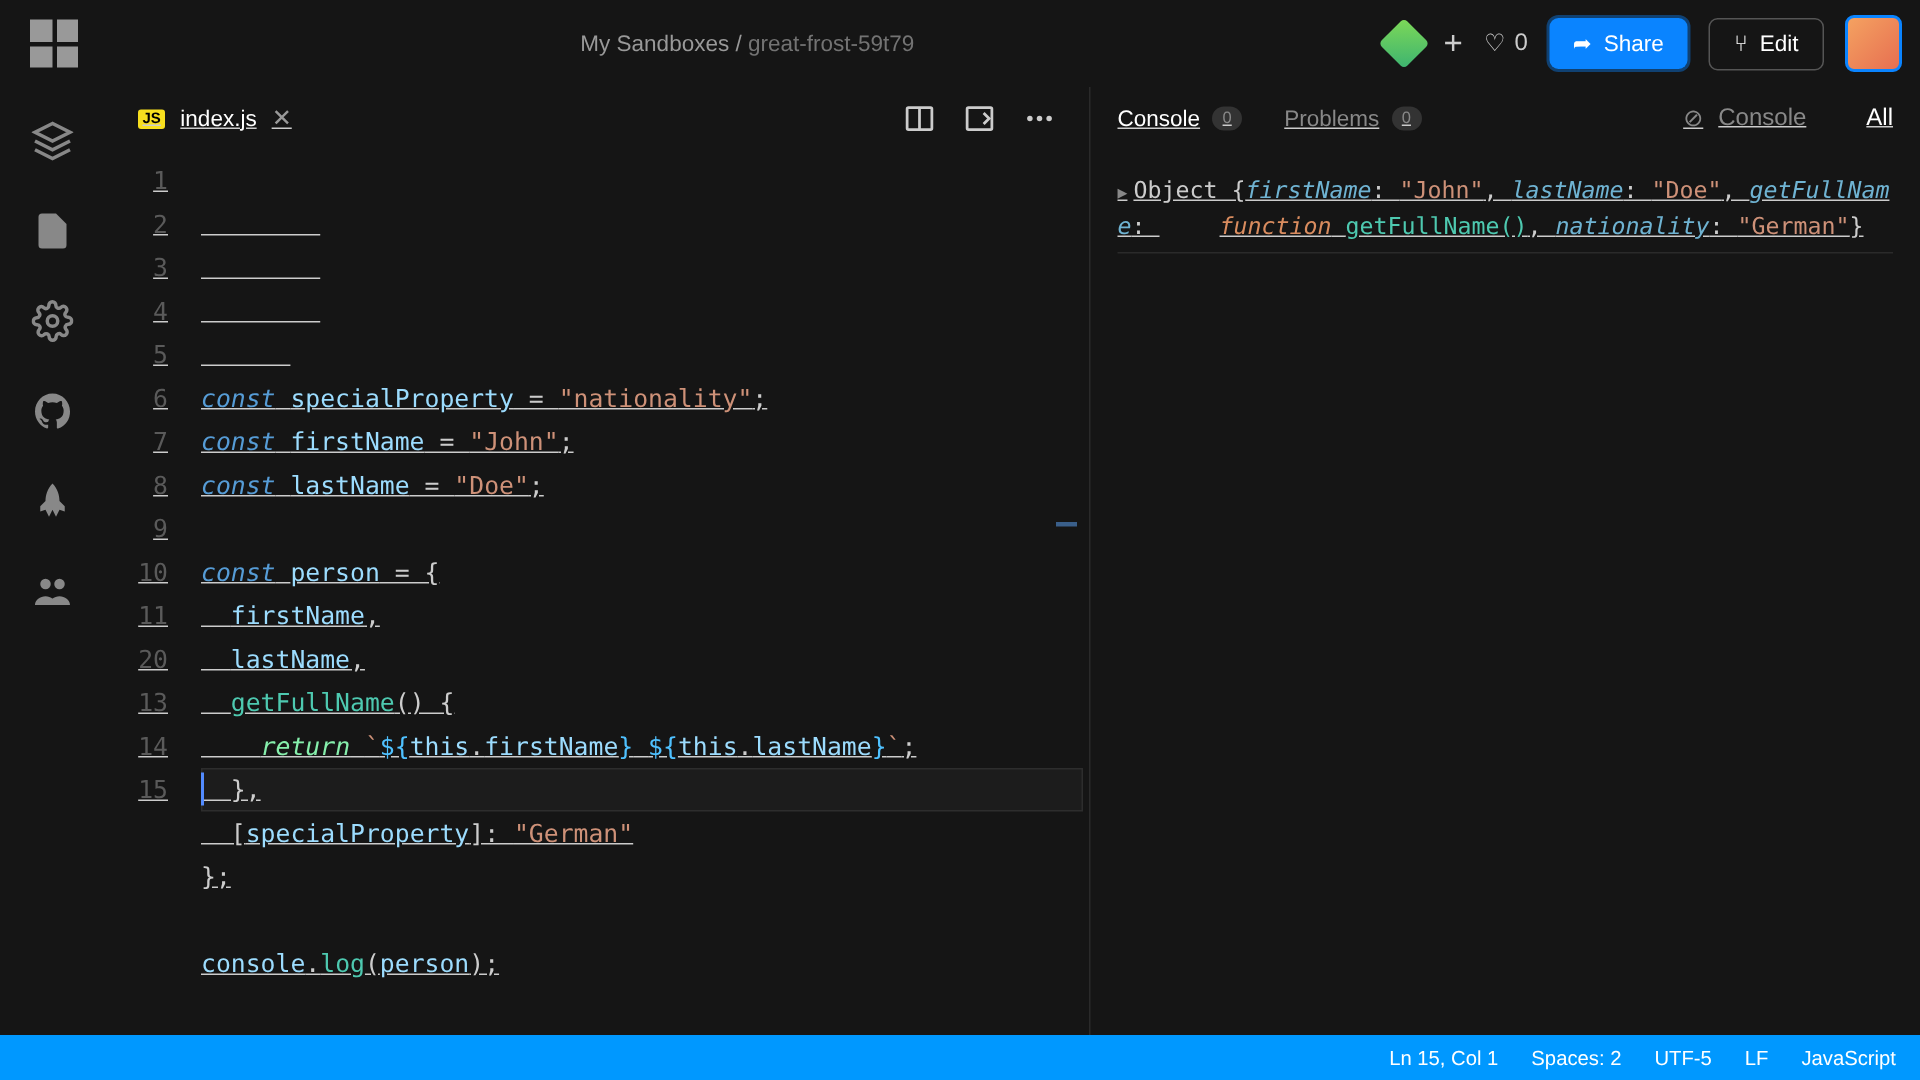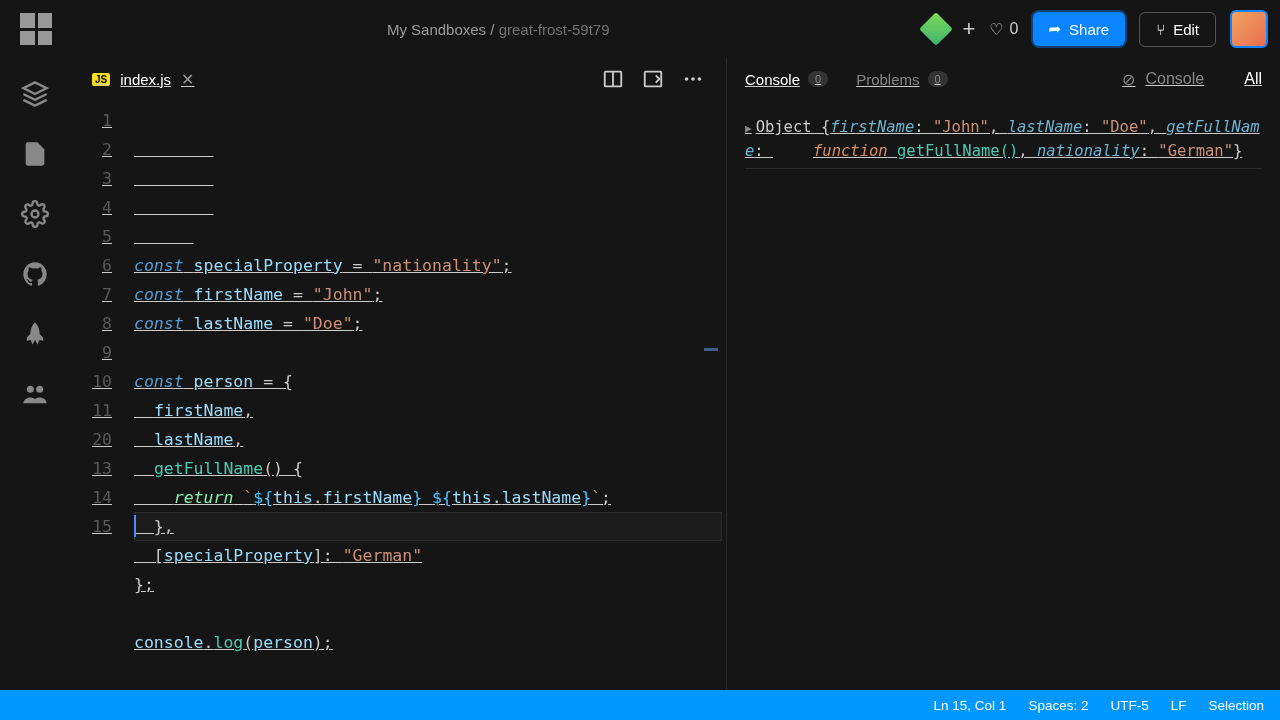--- a/index.html
+++ b/index.html
@@ -402,14 +402,14 @@
       </div>
     </div>
   </div>
 </div>
 
 <div class="statusbar">
   <span>Ln 15, Col 1</span>
   <span>Spaces: 2</span>
   <span>UTF-5</span>
   <span>LF</span>
-  <span>Selection</span>
+  <span>JavaScript</span>
 </div>
 
 </body></html>

